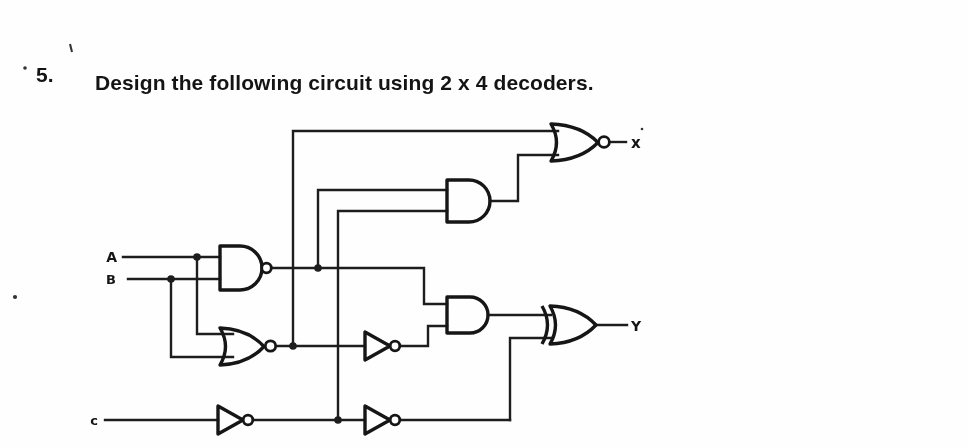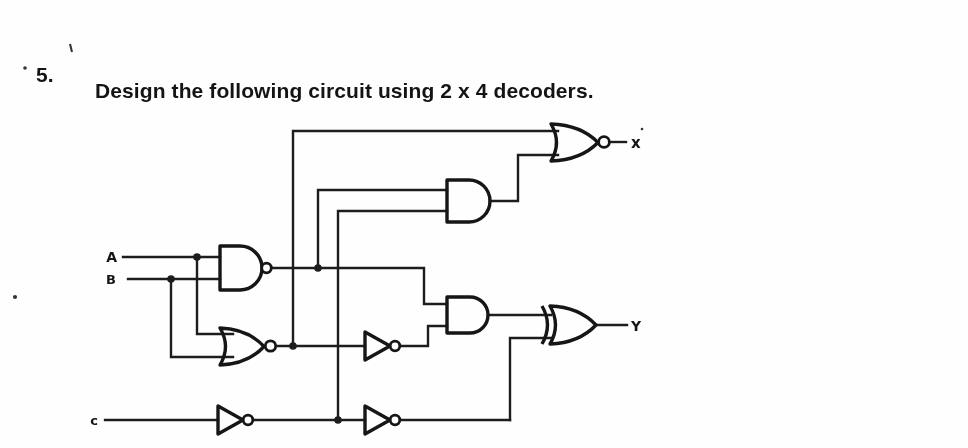--- a/index.html
+++ b/index.html
@@ -9,21 +9,21 @@
     font-family:"Liberation Sans", sans-serif;
     position:relative;
   }
   .page{position:absolute;inset:0;background:#fefefe;}
   .title-row{
     position:absolute;top:62px;left:0;width:968px;height:30px;
     color:#141414;font-weight:700;font-size:21px;line-height:26px;
     letter-spacing:.1px;
   }
   .problem-number{position:absolute;left:36px;top:0;}
-  .problem-prompt{position:absolute;left:95px;top:16px;}
+  .problem-prompt{position:absolute;left:95px;top:8px;}
   svg.circuit{position:absolute;left:0;top:0;}
   .wire{stroke:#1d1d1d;stroke-width:2.4;fill:none;stroke-linecap:square;}
   .gate{stroke:#161616;stroke-width:3.4;fill:none;stroke-linejoin:round;}
   .bubble{stroke:#161616;stroke-width:2.8;fill:#fefefe;}
   .dot{fill:#1d1d1d;stroke:none;}
   .pinlabel{
     font-family:"DejaVu Sans", sans-serif;
     font-weight:bold;fill:#151515;
   }
   .speck{fill:#333;stroke:none;}

